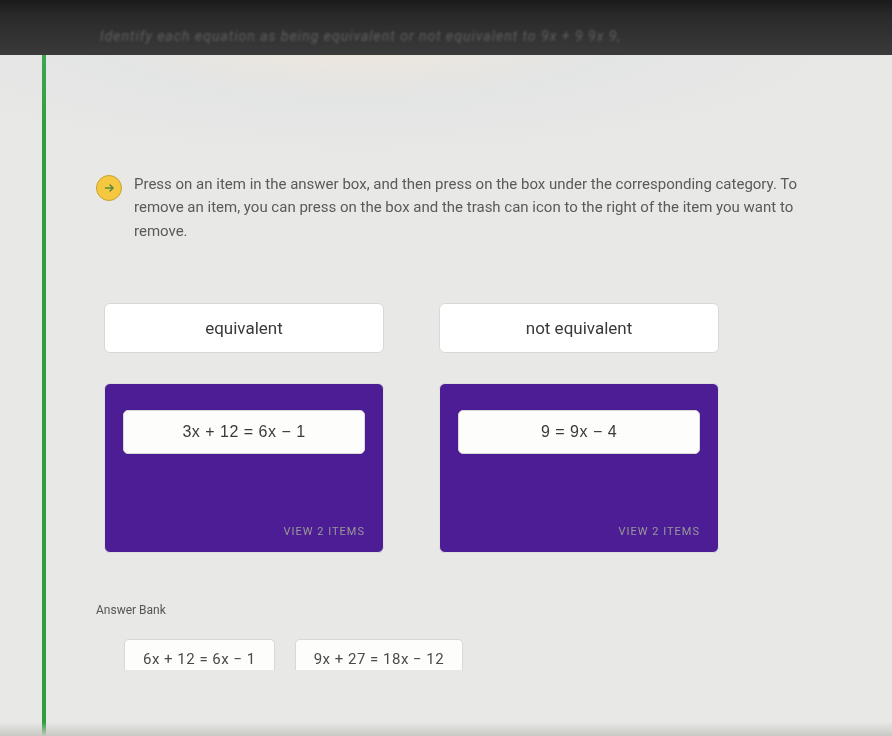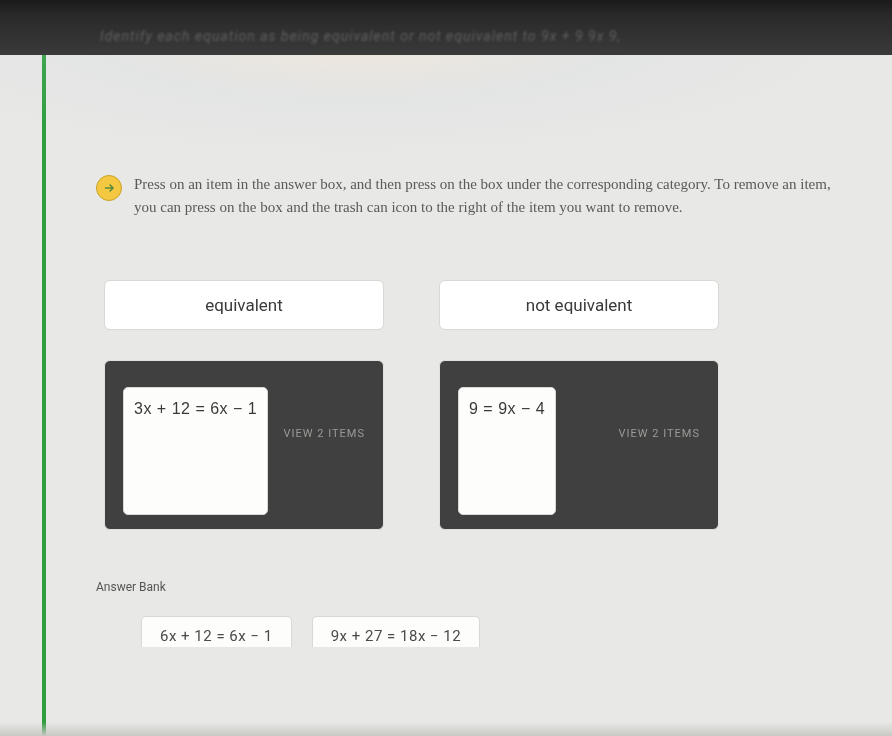--- a/index.html
+++ b/index.html
@@ -82,21 +82,20 @@
     }
     .instruction-icon svg {
       width: 14px;
       height: 14px;
     }
     .instruction-text {
       font-size: 15px;
       line-height: 1.55;
       color: #5a5a5a;
       filter: blur(0.3px);
-      font-family: Liberation Serif, serif;
     }
     .columns {
       display: flex;
       gap: 55px;
       margin-left: 8px;
       margin-bottom: 50px;
     }
     .column {
       width: 280px;
     }
@@ -105,27 +104,27 @@
       border: 1px solid #d8d8d4;
       border-radius: 6px;
       padding: 14px 10px;
       text-align: center;
       font-size: 17px;
       color: #3a3a3a;
       margin-bottom: 30px;
       cursor: pointer;
     }
     .drop-box {
-      background: #404040;
+      background: #4c1d95;
       border: 1px solid #e0e0dc;
       border-radius: 6px;
       padding: 26px 18px 14px 18px;
       min-height: 170px;
       display: flex;
-      flex-direction: row;
+      flex-direction: column;
       justify-content: space-between;
     }
     .item-chip {
       background: #fdfdfb;
       border: 1px solid #d8d8d4;
       border-radius: 5px;
       padding: 12px 10px;
       text-align: center;
       font-size: 16px;
       color: #3a3a3a;
@@ -143,21 +142,21 @@
     }
     .answer-bank-label {
       font-size: 12px;
       color: #555;
       margin-left: 0;
       margin-bottom: 22px;
     }
     .answer-bank-items {
       display: flex;
       gap: 20px;
-      margin-left: 45px;
+      margin-left: 28px;
     }
     .bank-chip {
       background: #fdfdfb;
       border: 1px solid #d8d8d4;
       border-top-left-radius: 5px;
       border-top-right-radius: 5px;
       border-bottom: none;
       padding: 10px 18px 2px 18px;
       font-size: 15px;
       color: #4a4a4a;

